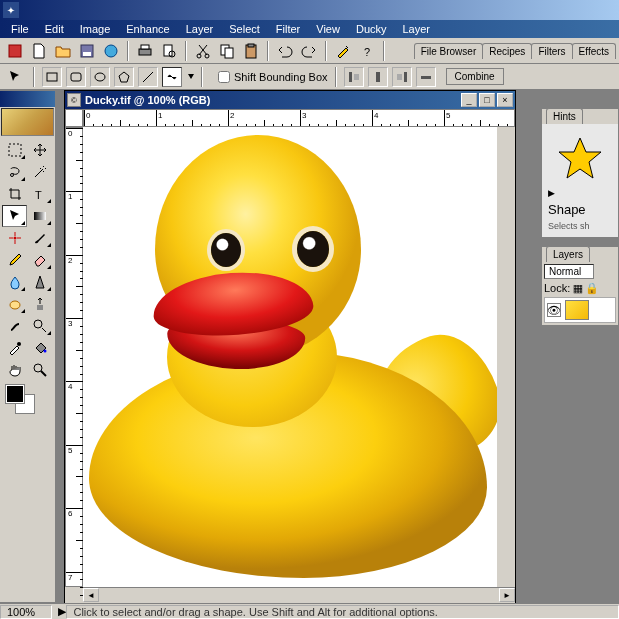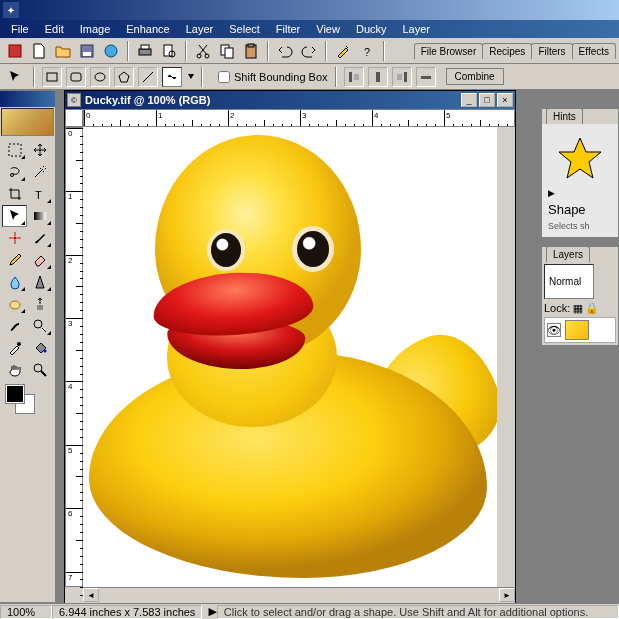--- a/index.html
+++ b/index.html
@@ -66,21 +66,21 @@
 .palette-tab { background: #d4d0c8; border: 1px solid #808080; border-bottom: none; padding: 2px 6px; font-size: 10px; display: inline-block; border-radius: 3px 3px 0 0; margin-left: 4px; margin-top: -1px; }
 .palette-body { padding: 6px; background: #e8e8e8; min-height: 40px; }
 .hints-star { width: 50px; height: 50px; margin: 4px auto; position: relative; }
 .hints-star svg { width: 100%; height: 100%; }
 .hints-title { font-size: 13px; margin-top: 4px; }
 .hints-text { font-size: 9px; color: #555; margin-top: 4px; }
 .layers-body { padding: 2px; font-size: 10px; }
 .layers-row { display: flex; align-items: center; border: 1px solid #aaa; padding: 2px; margin-top: 2px; background: #fff; }
 .layers-row .eye { width: 14px; height: 14px; border: 1px solid #808080; margin-right: 4px; display: flex; align-items: center; justify-content: center; }
 .layers-row .thumb { width: 24px; height: 20px; border: 1px solid #808080; background: linear-gradient(135deg, #ffe040, #f5b908); }
-.dropdown { border: 1px inset #808080; background: #fff; padding: 11px 4px; font-size: 10px; width: 50px; display: inline-block; }
+.dropdown { border: 1px inset #808080; background: #fff; padding: 1px 4px; font-size: 10px; width: 50px; display: inline-block; }
 .statusbar { position: absolute; bottom: 0; left: 0; right: 0; height: 16px; background: #d4d0c8; border-top: 1px solid #808080; display: flex; align-items: center; font-size: 10px; }
 .statusbar .cell { border: 1px inset #fff; padding: 0 6px; height: 14px; display: flex; align-items: center; }
 .statusbar .cell.zoom { width: 52px; }
 .tri-sm { display: inline-block; width: 0; height: 0; border-left: 3px solid transparent; border-right: 3px solid transparent; border-top: 5px solid #000; margin-left: 2px; vertical-align: middle; }
 </style>
 </head>
 <body>
 
 <div class="titlebar">
   <span class="icon">✦</span>
@@ -593,17 +593,16 @@
           <div class="eye">👁</div>
           <div class="thumb"></div>
         </div>
       </div>
     </div>
   </div>
 </div>
 
 <div class="statusbar">
   <div class="cell zoom">100%</div>
-  <div class="cell">6.944 inches x 7.583 inches</div>
   <span style="width:6px"></span>
   <span>▶</span>
   <div class="hint-" style="flex:1;padding:0 6px;border:1px inset #fff;height:14px;display:flex;align-items:center;color:#333">Click to select and/or drag a shape. Use Shift and Alt for additional options.</div>
 </div>
 
 </body></html>

